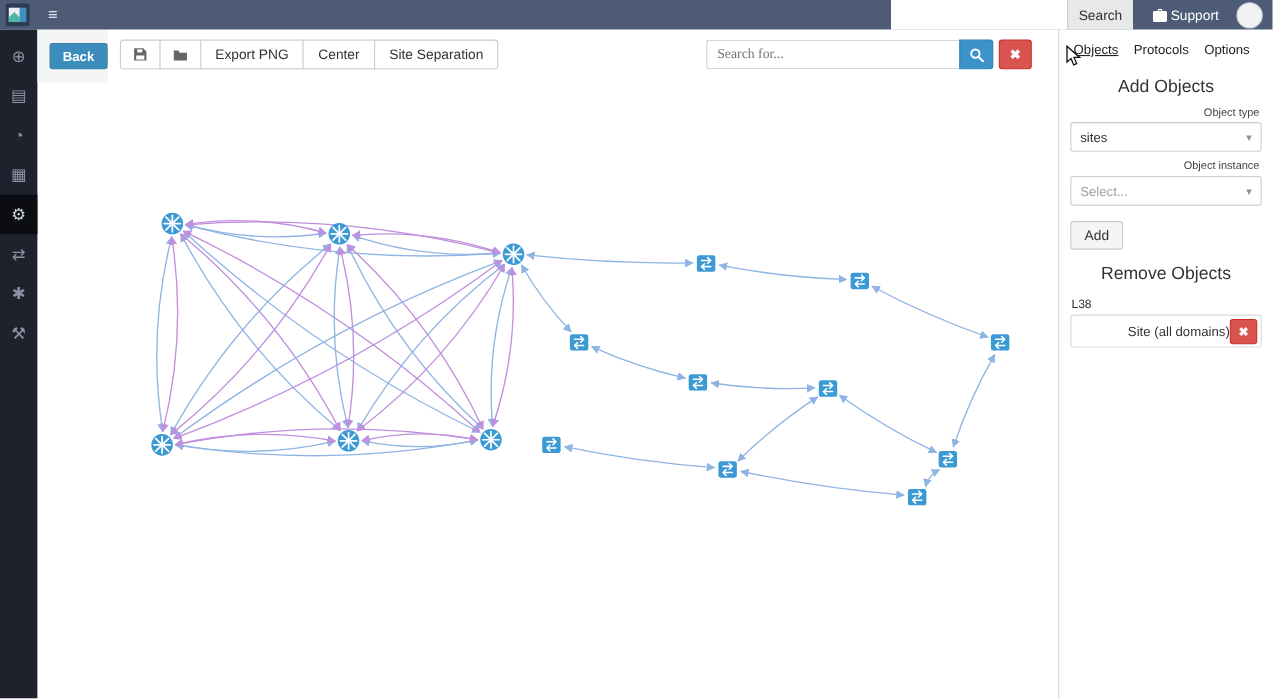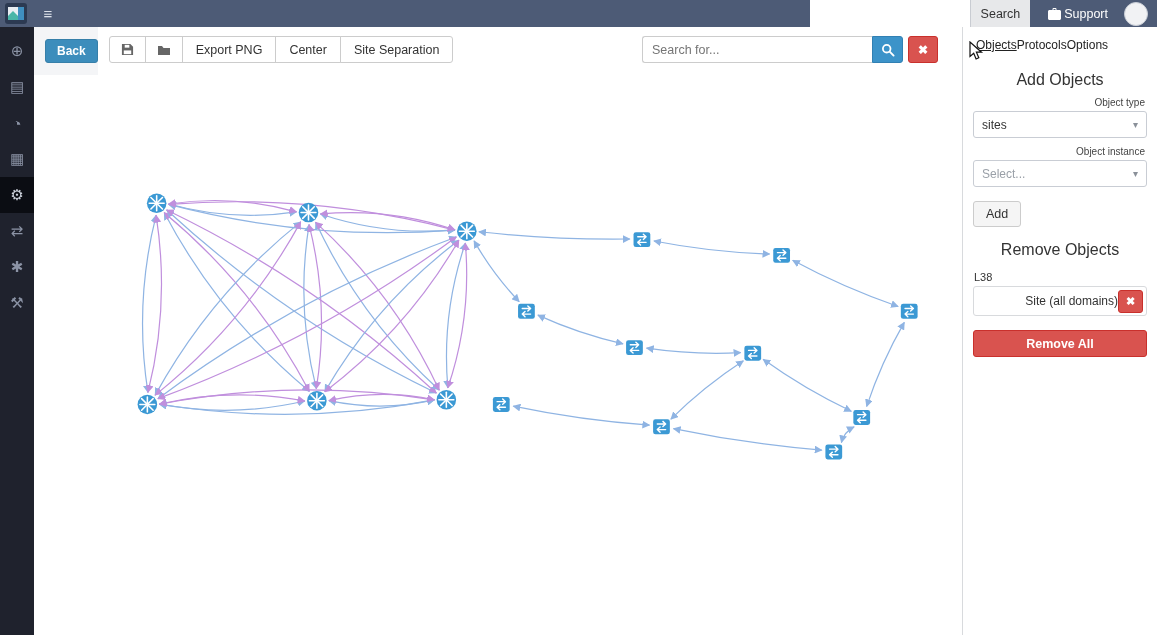--- a/index.html
+++ b/index.html
@@ -29,28 +29,28 @@
 
   
   .canvas{flex:1;position:relative;background:#fff;min-width:0}
   .graph-toolbar{display:flex;align-items:center;margin:9px 12px 0 11px;height:27px}
   .btn-group{display:flex}
   .tb-btn{background:#fff;border:1px solid #ccc;margin-left:-1px;height:27px;padding:0 13px;font-size:12.5px;color:#333;display:flex;align-items:center;cursor:pointer;font-family:inherit}
   .tb-btn.icon-btn{padding:0 11px}
   .tb-btn.first{border-radius:3px 0 0 3px;margin-left:0}
   .tb-btn.last{border-radius:0 3px 3px 0}
   .graph-search{margin-left:auto;display:flex;align-items:center;margin-right:12px}
-  .graph-search input{width:230px;height:27px;border:1px solid #ccc;border-right:none;border-radius:3px 0 0 3px;padding:0 9px;font-size:12.5px;outline:none;color:#6d28d9;font-family:Liberation Sans, sans-serif}
+  .graph-search input{width:230px;height:27px;border:1px solid #ccc;border-right:none;border-radius:3px 0 0 3px;padding:0 9px;font-size:12.5px;outline:none;color:#6d28d9;font-family:Liberation Serif, serif}
   .gs-btn{width:31px;height:27px;background:#3c93c9;border:1px solid #3180b3;border-radius:0 3px 3px 0;display:flex;align-items:center;justify-content:center;cursor:pointer}
   .gx-btn{width:30px;height:27px;background:#d9534f;border:1px solid #c9302c;border-radius:3px;margin-left:5px;display:flex;align-items:center;justify-content:center;cursor:pointer;color:#fff;font-size:12px;font-weight:bold}
   .graph-svg{position:absolute;left:0;top:44px;width:100%;height:516px;display:block}
 
   
   .panel{width:195px;flex:none;border-left:1px solid #d8dadd;background:#fff;padding:8px 10px 0 10px;position:relative}
-  .tabs{display:flex;font-size:12px;color:#222;padding:3px 0 5px 3px}
+  .tabs{display:flex;gap:14px;font-size:12px;color:#222;padding:3px 0 5px 3px}
   .tab{cursor:pointer}
   .tab.active{text-decoration:underline}
   .panel-h{font-size:16px;font-weight:400;color:#333;text-align:center;margin:14px 0 6px}
   .field-label{font-size:10px;color:#444;text-align:right;margin:8px 2px 3px}
   .select{height:27px;border:1px solid #c9cdd4;border-radius:3px;background:#fff;display:flex;align-items:center;justify-content:space-between;padding:0 8px;font-size:12px;color:#333;cursor:pointer}
   .select .ph{color:#9aa0a8}
   .caret{color:#8a9099;font-size:10px}
   .add-btn{margin-top:14px;background:#f5f5f5;border:1px solid #ccc;border-radius:3px;padding:5px 12px;font-size:12.5px;color:#333;cursor:pointer;font-family:inherit}
   .group-label{font-size:11px;color:#333;margin:12px 0 3px 1px}
   .remove-item{border:1px solid #d8dadd;border-radius:3px;height:30px;display:flex;align-items:center;padding-left:6px}
@@ -362,18 +362,17 @@
         <h3 class="panel-h">Remove Objects</h3>
 
         <div class="group-label">L38</div>
         <div class="remove-item">
           <span class="remove-item-text">Site (all domains)</span>
           <button class="remove-x">
               <span>✖</span>
             </button>
         </div>
 
-        <button class="remove-all">Remove All</button>
       </aside>
 
     </div>
   </div>
 </div>
 
 </body></html>

